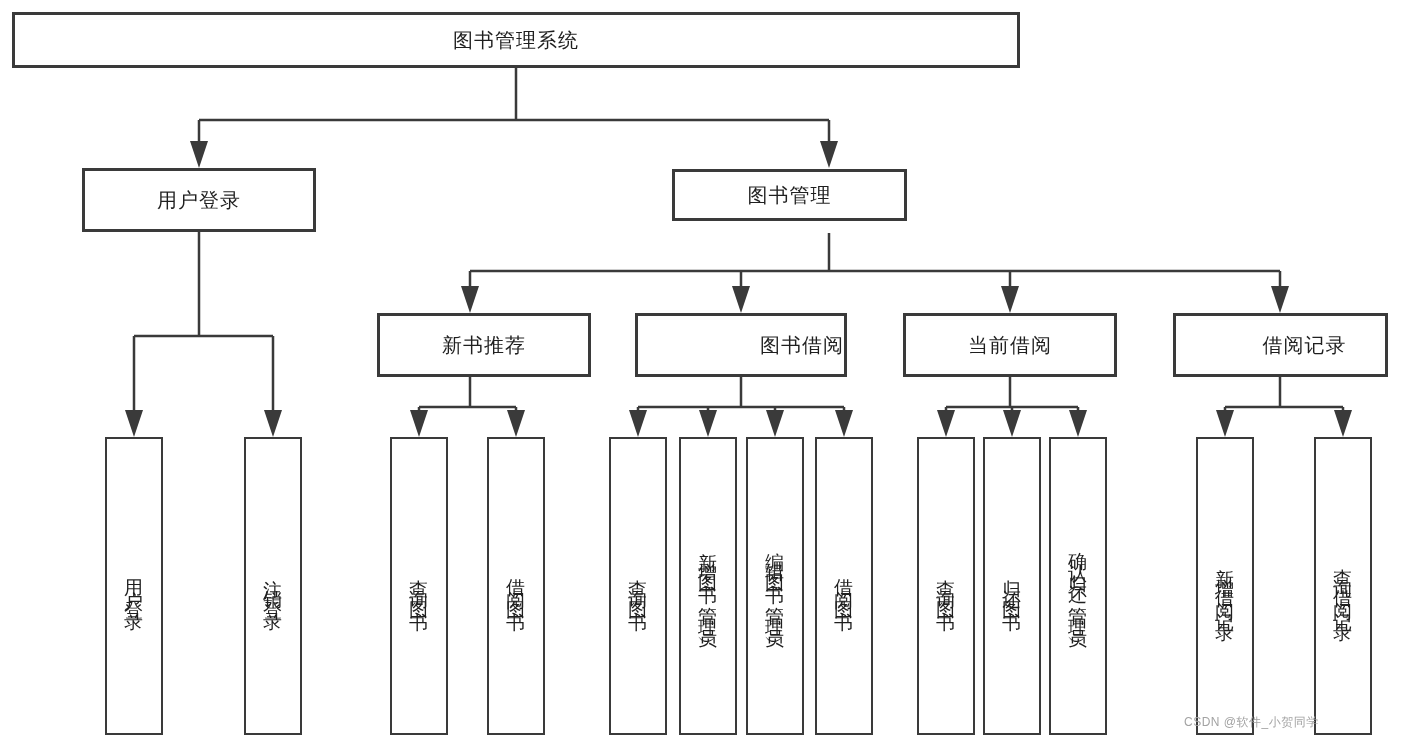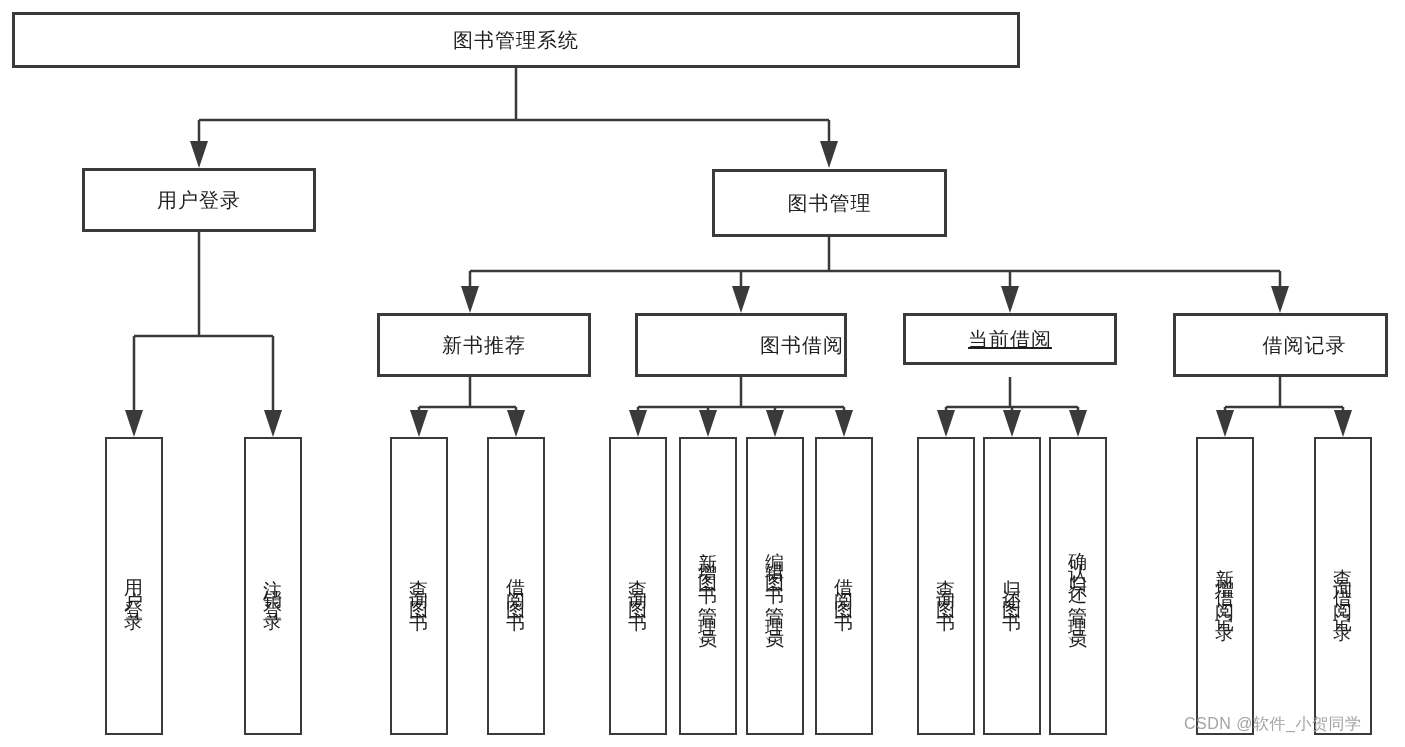--- a/index.html
+++ b/index.html
@@ -44,21 +44,21 @@
     text-orientation: mixed;
     font-size: 19px;
     letter-spacing: 11px;
     line-height: 1;
     white-space: nowrap;
   }
   .watermark {
     position: absolute;
     left: 1184px;
     top: 714px;
-    font-size: 16px;
+    font-size: 12px;
     color: #a3a3a3;
     letter-spacing: 0.5px;
     white-space: nowrap;
   }
 </style>
 </head>
 <body>
 
 <div class="stage">
 
@@ -85,31 +85,31 @@
       <polygon points="1343,437 1334,410 1352,410" fill="#3a3a3a"></polygon>
     </svg>
 
   <div class="box" style="left:12px; top:12px; width:1008px; height:56px;">
     <span>图书管理系统</span>
   </div>
 
   <div class="box" style="left:82px; top:168px; width:234px; height:64px;">
     <span>用户登录</span>
   </div>
-  <div class="box" style="left:712px; top:169px; width:235px; height:68px;">
+  <div class="box" style="left:672px; top:169px; width:235px; height:52px;">
     <span>图书管理</span>
   </div>
 
   <div class="box" style="left:377px; top:313px; width:214px; height:64px;">
     <span>新书推荐</span>
   </div>
   <div class="box" style="left:635px; top:313px; width:212px; height:64px;justify-content:flex-end;">
     <span>图书借阅</span>
   </div>
-  <div class="box" style="left:903px; top:313px; width:214px; height:52px;text-decoration:underline;">
+  <div class="box" style="left:903px; top:313px; width:214px; height:64px;">
     <span>当前借阅</span>
   </div>
   <div class="box" style="left:1173px; top:313px; width:215px; height:64px;padding-left:48px;">
     <span>借阅记录</span>
   </div>
 
   <div class="box leaf" style="left:105px; top:437px; width:58px; height:298px;">
     <span class="vlabel">用户登录</span>
   </div>
   <div class="box leaf" style="left:244px; top:437px; width:58px; height:298px;">

